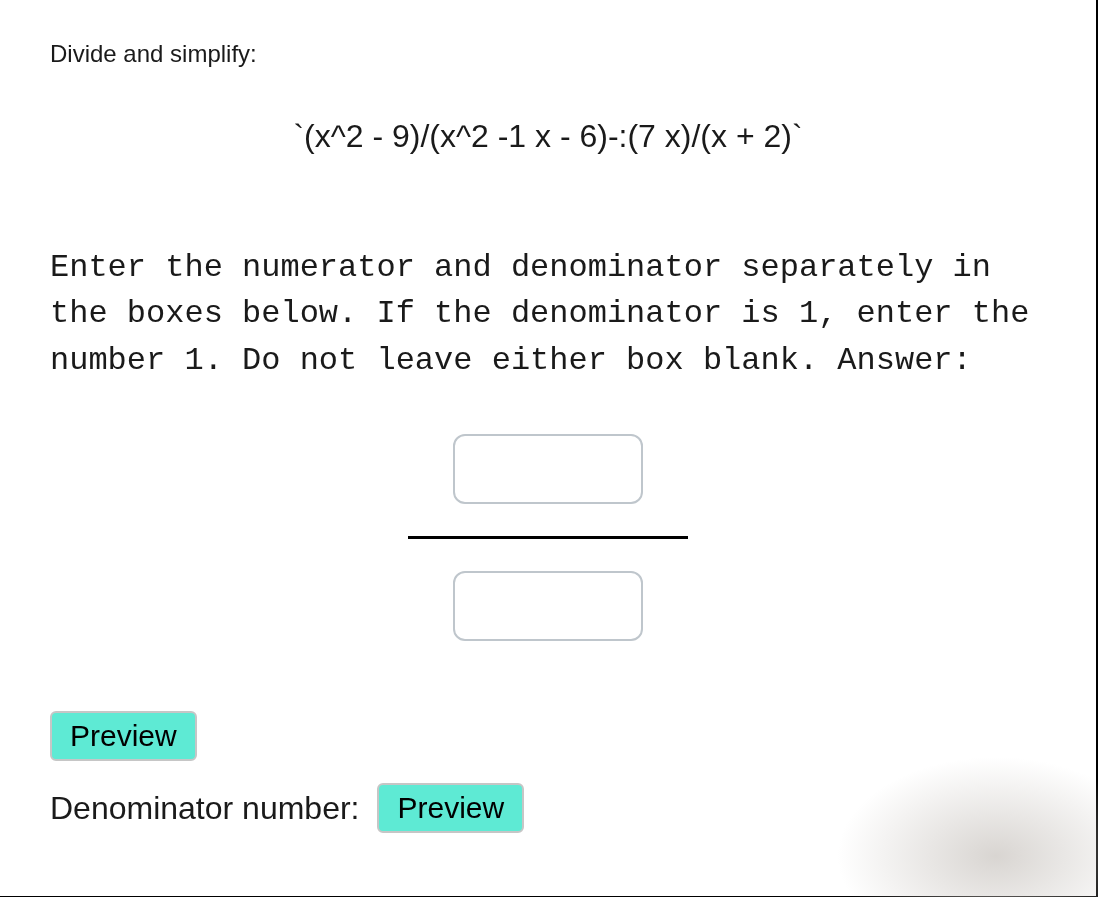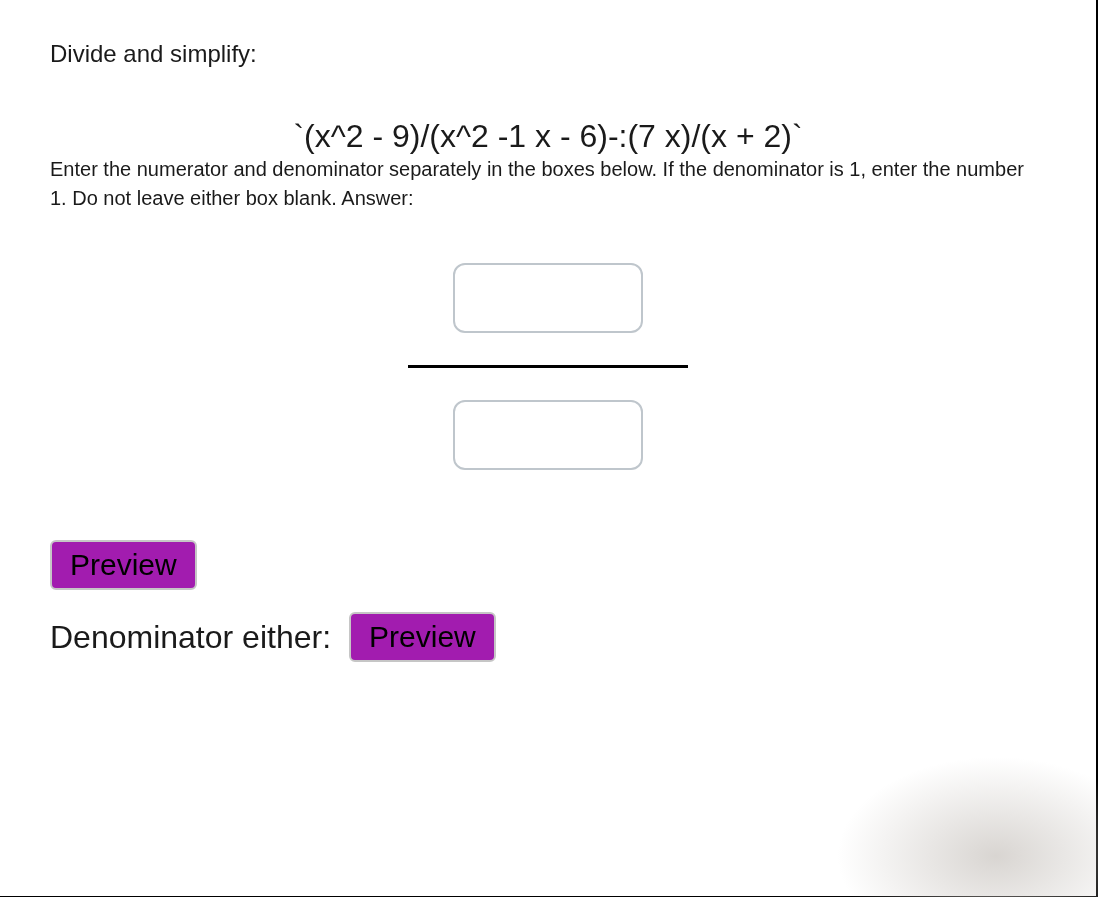--- a/index.html
+++ b/index.html
@@ -24,26 +24,28 @@
       padding: 40px 50px 20px 50px;
       position: relative;
     }
     .prompt {
       font-size: 24px;
       margin-bottom: 50px;
     }
     .expression {
       font-size: 32px;
       text-align: center;
+      margin-bottom: 90px;
       font-weight: 500;
     }
     .instructions {
-      font-size: 20px;
+      font-size: 32px;
       line-height: 1.45;
       margin-bottom: 50px;
+      font-family: Liberation Mono, monospace;
     }
     .fraction-wrap {
       display: flex;
       flex-direction: column;
       align-items: center;
       margin-bottom: 70px;
     }
     .frac-input {
       width: 190px;
       height: 70px;
@@ -65,21 +67,21 @@
       align-items: center;
       font-size: 32px;
       margin-bottom: 22px;
       gap: 18px;
     }
     .preview-btn {
       font-size: 30px;
       padding: 6px 18px;
       border: 2px solid #c6c6c6;
       border-radius: 6px;
-      background: #a21caf;
+      background: #5eead4;
       cursor: pointer;
       font-family: inherit;
     }
     .soft-glow {
       position: absolute;
       right: -60px;
       bottom: -60px;
       width: 320px;
       height: 200px;
       background: radial-gradient(ellipse at center, rgba(200,195,190,0.7) 0%, rgba(255,255,255,0) 70%);
@@ -101,18 +103,18 @@
     <input class="frac-input" type="text" value="" style="">
     <div class="frac-line"></div>
     <input class="frac-input" type="text" value="" style="">
   </div>
 
   <div class="preview-row">
     <button class="preview-btn">Preview</button>
   </div>
 
   <div class="preview-row">
-    <span>Denominator either:</span>
+    <span>Denominator number:</span>
     <button class="preview-btn">Preview</button>
   </div>
 
   <div class="soft-glow"></div>
 </div>
 
 </body></html>

